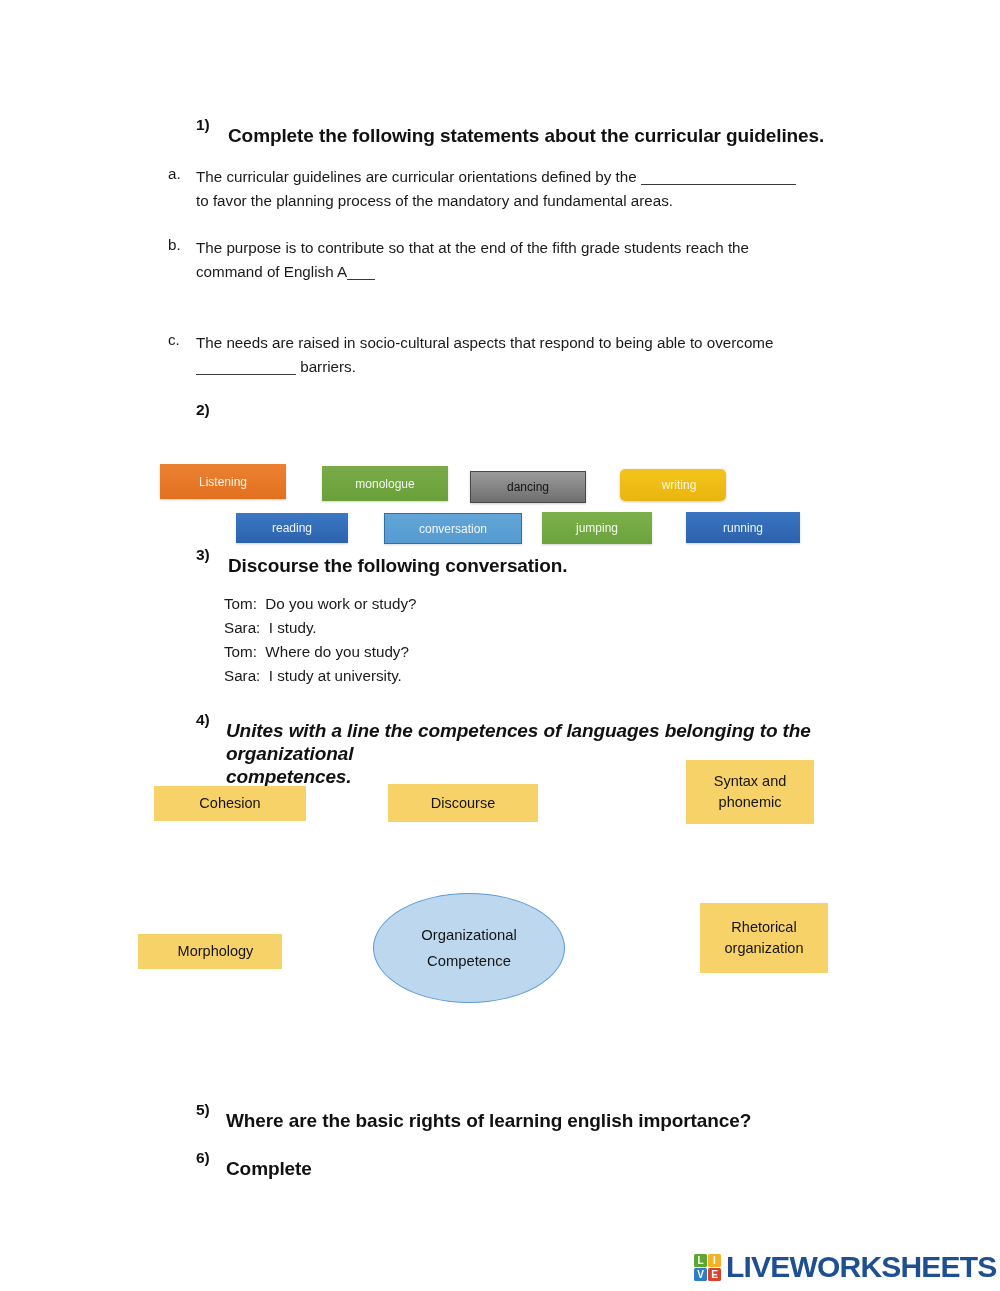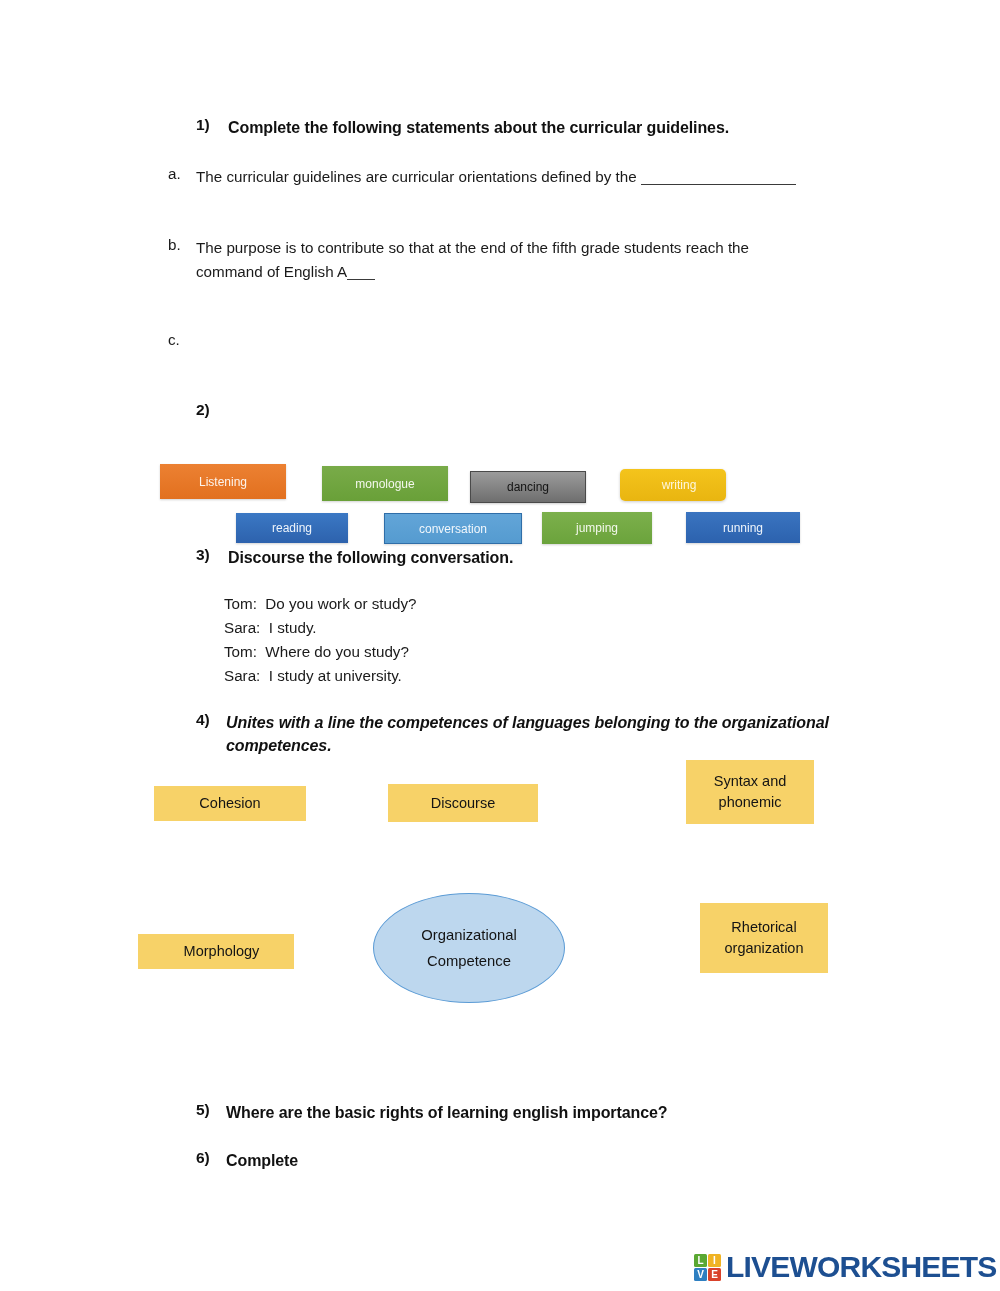--- a/index.html
+++ b/index.html
@@ -26,24 +26,25 @@
   .q-num {
     position: absolute;
     font-weight: bold;
     font-size: 15.5px;
     color: #111111;
     letter-spacing: -0.1px;
   }
   .q-text {
     position: absolute;
     font-weight: bold;
-    font-size: 16px;
+    font-size: 19px;
     color: #111111;
     line-height: 23px;
     letter-spacing: -0.1px;
+    margin-top: 8px;
   }
   .sub-marker {
     position: absolute;
     font-size: 15.2px;
     color: #1a1a1a;
   }
   .sub-text {
     position: absolute;
     font-size: 15.2px;
     color: #1a1a1a;
@@ -197,29 +198,34 @@
 <body>
 
 <div class="page">
 
   <div class="q-num" style="left:196px; top:116px;">1)</div>
   <div class="q-text" style="left:228px; top:116px; width:640px;">Complete the following statements about the curricular guidelines.</div>
 
   <div class="sub-marker" style="left:168px; top:165px;">a.</div>
   <div class="sub-text" style="left:196px; top:165px; width:700px;">
     <span>The curricular guidelines are curricular orientations defined by the </span><span class="blank-long"></span><br>
+    <span>to favor the planning process of the mandatory and fundamental areas.</span>
   </div>
 
   <div class="sub-marker" style="left:168px; top:236px;">b.</div>
   <div class="sub-text" style="left:196px; top:236px; width:700px;">
     <span>The purpose is to  contribute so that at the end of the fifth grade students reach the</span><br>
     <span>command of English A</span><span class="blank-short"></span>
   </div>
 
   <div class="sub-marker" style="left:168px; top:331px;">c.</div>
+  <div class="sub-text" style="left:196px; top:331px; width:700px;">
+    <span>The needs are raised in socio-cultural aspects that respond to being able to overcome</span><br>
+    <span class="blank-med"></span><span> barriers.</span>
+  </div>
 
   <div class="q-num" style="left:196px; top:401px;">2)</div>
 
   <div class="chip orange" style="left:160px; top:464px; width:126px; height:35px;">Listening</div>
   <div class="chip green" style="left:322px; top:466px; width:126px; height:35px;">monologue</div>
   <div class="chip gray" style="left:470px; top:471px; width:116px; height:32px;">dancing</div>
   <div class="chip gold" style="left:620px; top:469px; width:106px; height:32px;padding-left:12px;">writing</div>
 
   <div class="chip blue-dark" style="left:236px; top:513px; width:112px; height:30px;">reading</div>
   <div class="chip blue-light" style="left:384px; top:513px; width:138px; height:31px;">conversation</div>
@@ -242,21 +248,21 @@
 
   <div class="yellow-box" style="left:154px; top:786px; width:152px; height:35px;">Cohesion</div>
 
   <div class="yellow-box" style="left:388px; top:784px; width:150px; height:38px;">Discourse</div>
 
   <div class="yellow-box" style="left:686px; top:760px; width:128px; height:64px; flex-direction:column;">
     <span>Syntax and</span>
     <span>phonemic</span>
   </div>
 
-  <div class="yellow-box" style="left:138px; top:934px; width:156px; height:35px;padding-left:11px;">Morphology</div>
+  <div class="yellow-box" style="left:138px; top:934px; width:144px; height:35px;padding-left:11px;">Morphology</div>
 
   <div class="ellipse" style="left:373px; top:893px; width:192px; height:110px; flex-direction:column;">
     <span>Organizational</span>
     <span>Competence</span>
   </div>
 
   <div class="yellow-box" style="left:700px; top:903px; width:128px; height:70px; flex-direction:column;">
     <span>Rhetorical</span>
     <span>organization</span>
   </div>

